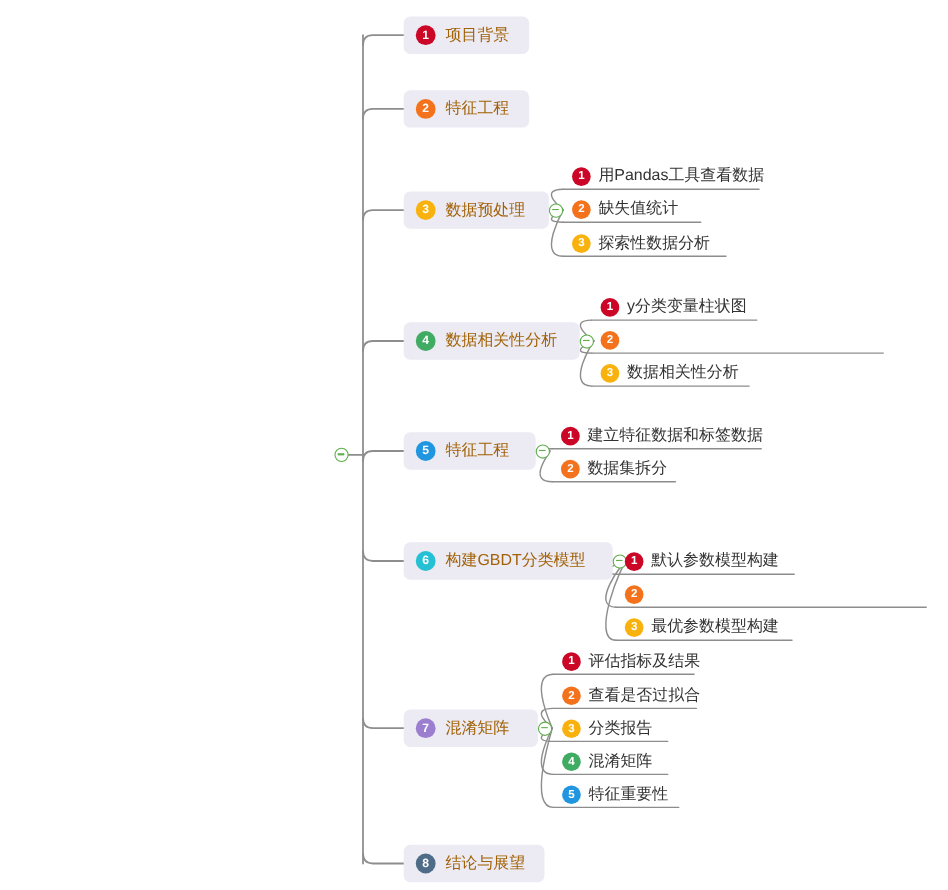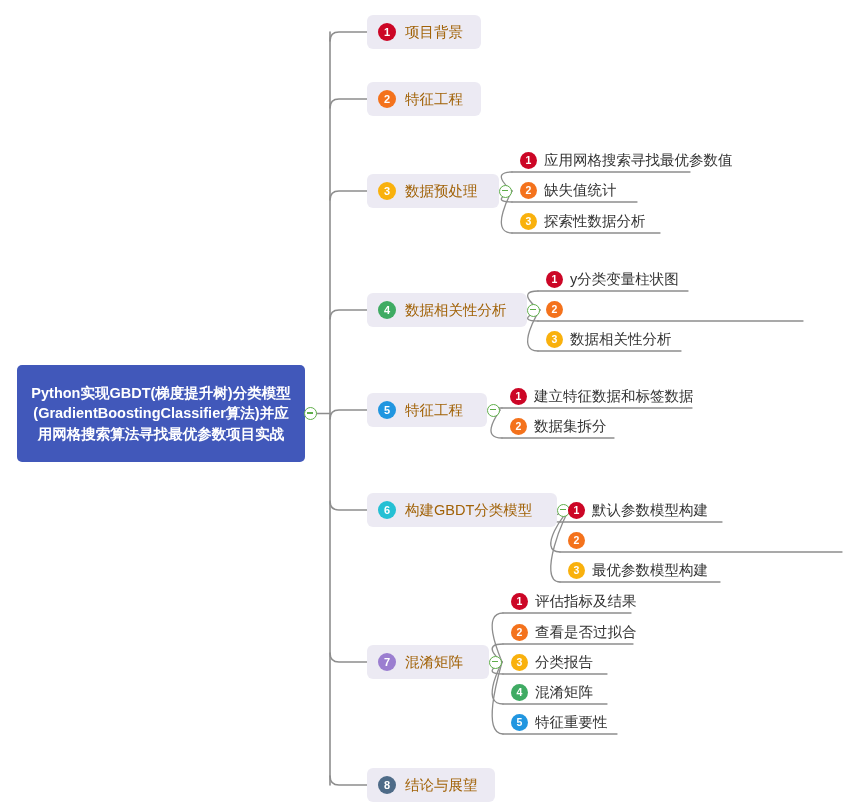--- a/index.html
+++ b/index.html
@@ -172,43 +172,40 @@
       <path d="M 503 644 L 633 644" fill="none" stroke="#8d8d8d" stroke-width="1.3" stroke-linecap="round"></path>
       <path d="M 502 662 C 502.42 662, 479 674, 503 674" fill="none" stroke="#8d8d8d" stroke-width="1.3" stroke-linecap="round"></path>
       <path d="M 503 674 L 607 674" fill="none" stroke="#8d8d8d" stroke-width="1.3" stroke-linecap="round"></path>
       <path d="M 502 662 C 502.42 662, 479 704, 503 704" fill="none" stroke="#8d8d8d" stroke-width="1.3" stroke-linecap="round"></path>
       <path d="M 503 704 L 607 704" fill="none" stroke="#8d8d8d" stroke-width="1.3" stroke-linecap="round"></path>
       <path d="M 502 662 C 502.42 662, 479 734, 503 734" fill="none" stroke="#8d8d8d" stroke-width="1.3" stroke-linecap="round"></path>
       <path d="M 503 734 L 617 734" fill="none" stroke="#8d8d8d" stroke-width="1.3" stroke-linecap="round"></path>
       <path d="M 330 776 Q 330 785 339 785 L 367 785" fill="none" stroke="#8d8d8d" stroke-width="1.6" stroke-linecap="round"></path>
     </svg>
 
-  <div class="root-node">
-    <div class="root-label">Python实现GBDT(梯度提升树)分类模型(GradientBoostingClassifier算法)并应用网格搜索算法寻找最优参数项目实战</div>
-  </div>
 
   <div class="toggle" style="left:304px; top:407px;"></div>
 
   <div id="nodes-layer">
       <div class="l1-node" style="left: 367px; top: 15px; width: 114px;">
         <div class="badge" style="background: rgb(204, 6, 38);">1</div>
         <div class="l1-label">项目背景</div>
       </div>
       <div class="l1-node" style="left: 367px; top: 82px; width: 114px;">
         <div class="badge" style="background: rgb(244, 114, 28);">2</div>
         <div class="l1-label">特征工程</div>
       </div>
       <div class="l1-node" style="left: 367px; top: 174px; width: 132px;">
         <div class="badge" style="background: rgb(249, 177, 13);">3</div>
         <div class="l1-label">数据预处理</div>
       </div>
       <div class="toggle" style="left: 498.5px; top: 184.5px;"></div>
       <div class="l2-node" style="left: 520px; top: 148px;">
         <div class="badge sm" style="background: rgb(204, 6, 38);">1</div>
-        <div class="l2-label">应用网格搜索寻找最优参数值</div>
+        <div class="l2-label">用Pandas工具查看数据</div>
       </div>
       <div class="l2-node" style="left: 520px; top: 178px;">
         <div class="badge sm" style="background: rgb(244, 114, 28);">2</div>
         <div class="l2-label">缺失值统计</div>
       </div>
       <div class="l2-node" style="left: 520px; top: 209px;">
         <div class="badge sm" style="background: rgb(249, 177, 13);">3</div>
         <div class="l2-label">探索性数据分析</div>
       </div>
       <div class="l1-node" style="left: 367px; top: 293px; width: 160px;">

